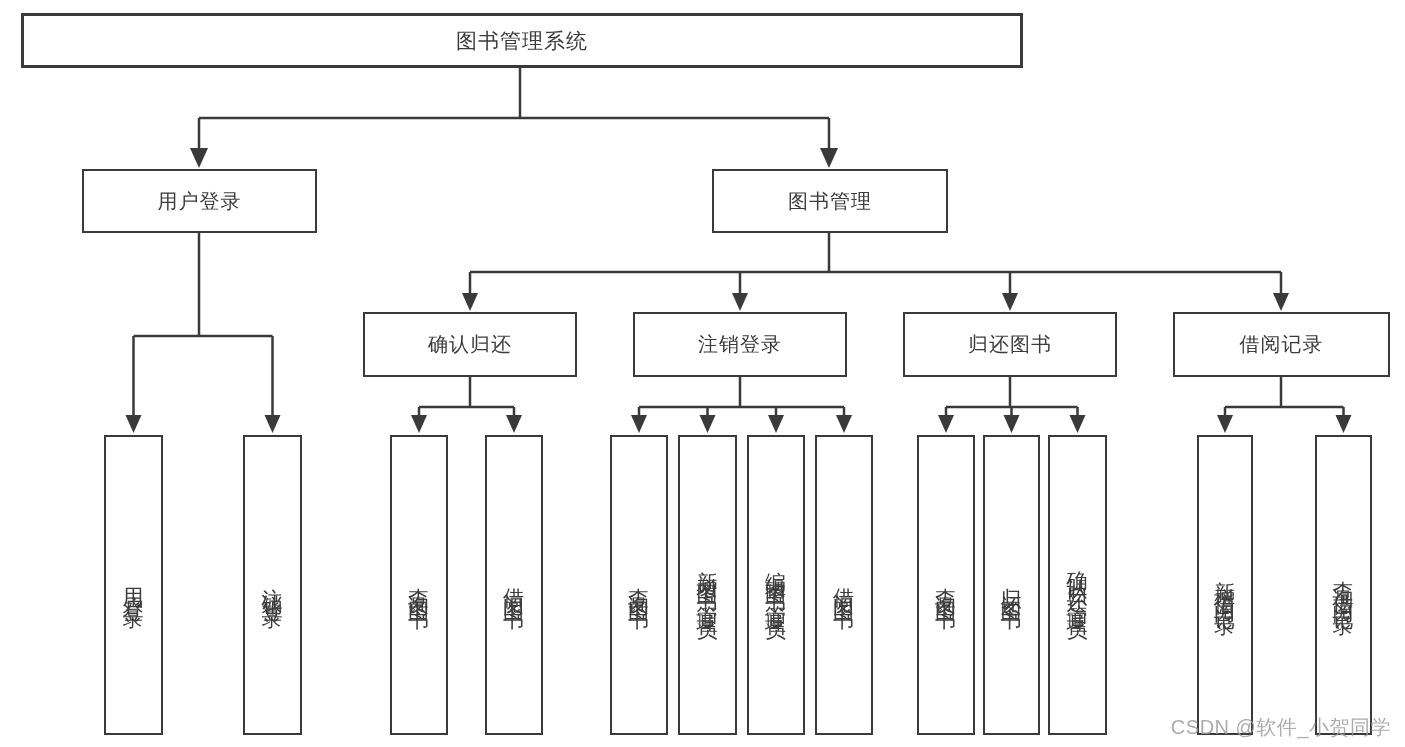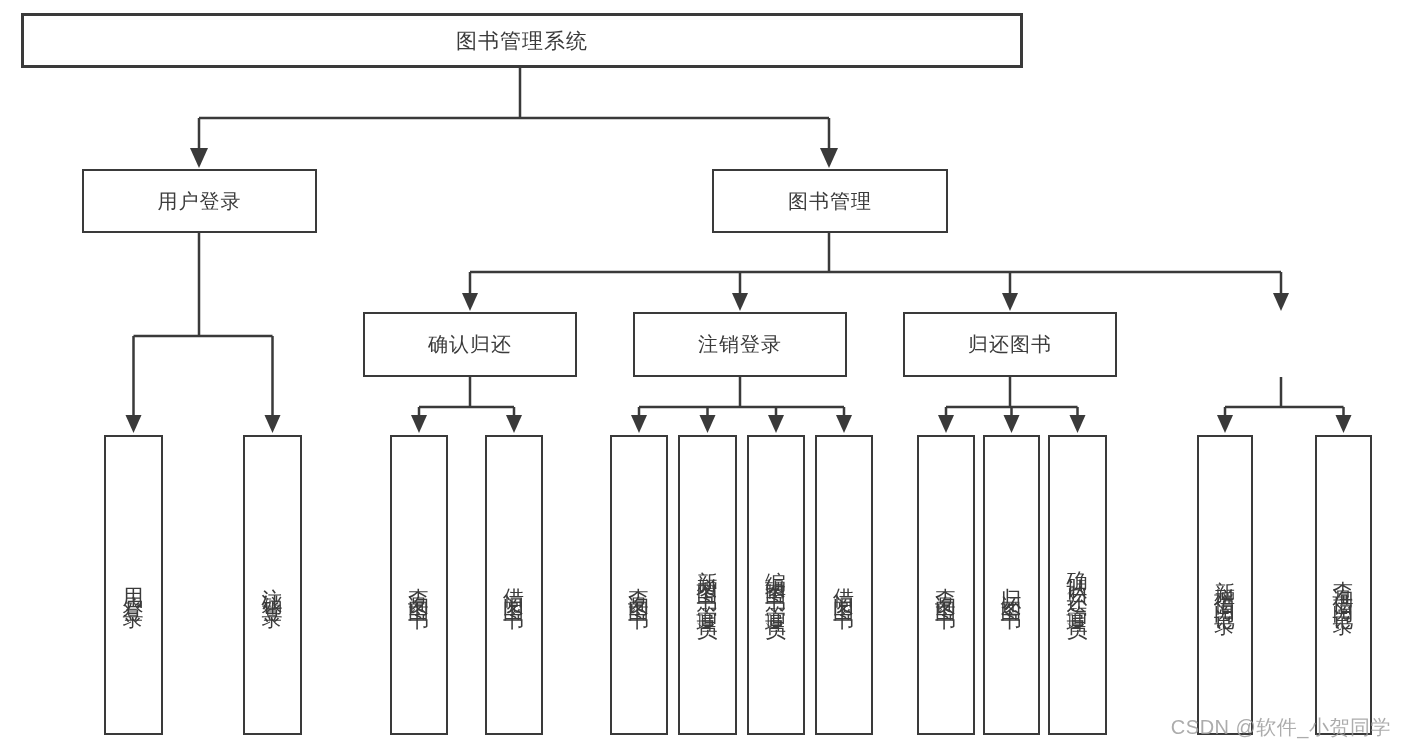--- a/index.html
+++ b/index.html
@@ -72,20 +72,21 @@
   </svg>
 
   <div class="box root" style="left:21px;top:13px;width:1002px;height:55px">图书管理系统</div>
 
   <div class="box" style="left:82px;top:169px;width:235px;height:64px">用户登录</div>
   <div class="box" style="left:712px;top:169px;width:236px;height:64px">图书管理</div>
 
   <div class="box" style="left:363px;top:312px;width:214px;height:65px">确认归还</div>
   <div class="box" style="left:633px;top:312px;width:214px;height:65px">注销登录</div>
   <div class="box" style="left:903px;top:312px;width:214px;height:65px">归还图书</div>
+  <div class="box" style="left:1173px;top:312px;width:217px;height:65px">借阅记录</div>
 
   <div class="box leaf" style="left:104px;top:435px;width:59px;height:300px">用户登录</div>
   <div class="box leaf" style="left:243px;top:435px;width:59px;height:300px">注销登录</div>
 
   <div class="box leaf" style="left:390px;top:435px;width:58px;height:300px">查询图书</div>
   <div class="box leaf" style="left:485px;top:435px;width:58px;height:300px">借阅图书</div>
 
   <div class="box leaf" style="left:610px;top:435px;width:58px;height:300px">查询图书</div>
   <div class="box leaf" style="left:678px;top:435px;width:59px;height:300px">新增图书（管理员）</div>
   <div class="box leaf" style="left:747px;top:435px;width:58px;height:300px">编辑图书（管理员）</div>

